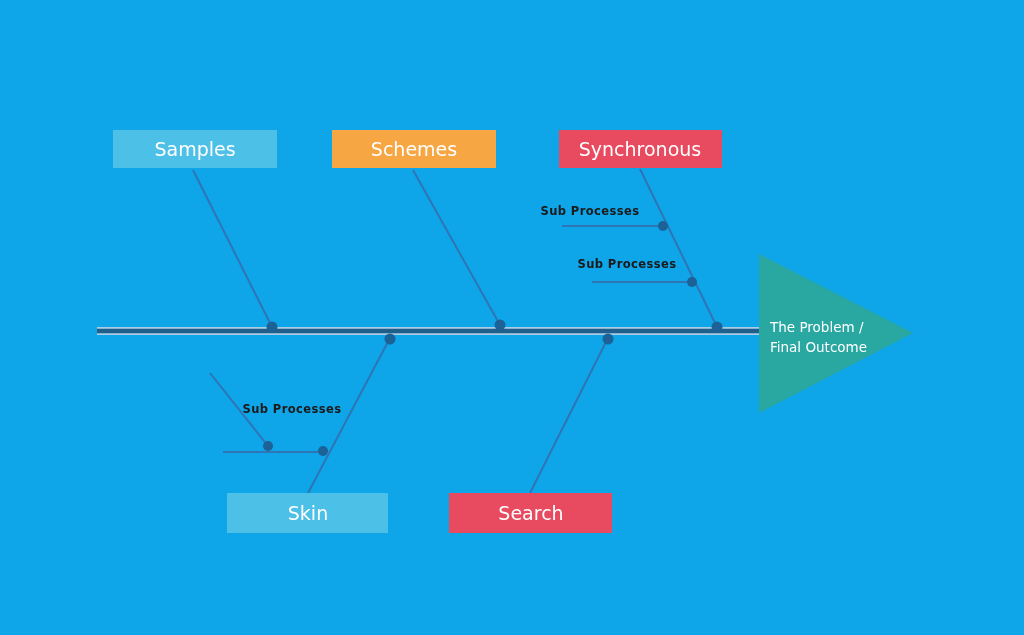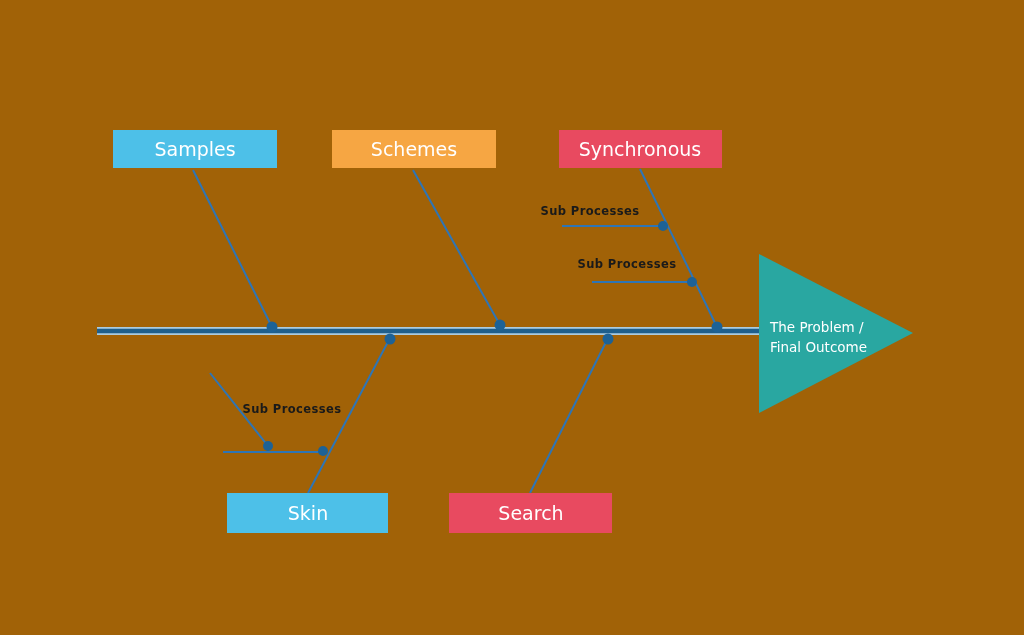--- a/index.html
+++ b/index.html
@@ -5,21 +5,21 @@
   html, body {
     margin: 0;
     padding: 0;
     background: #ffffff;
     font-family: "DejaVu Sans", sans-serif;
   }
   .stage {
     position: relative;
     width: 1024px;
     height: 635px;
-    background: #a16207;
+    background: #0ea5e9;
     overflow: hidden;
   }
   svg.diagram {
     position: absolute;
     left: 0;
     top: 0;
     display: block;
   }
   text.box-label {
     font-family: "DejaVu Sans", sans-serif;

